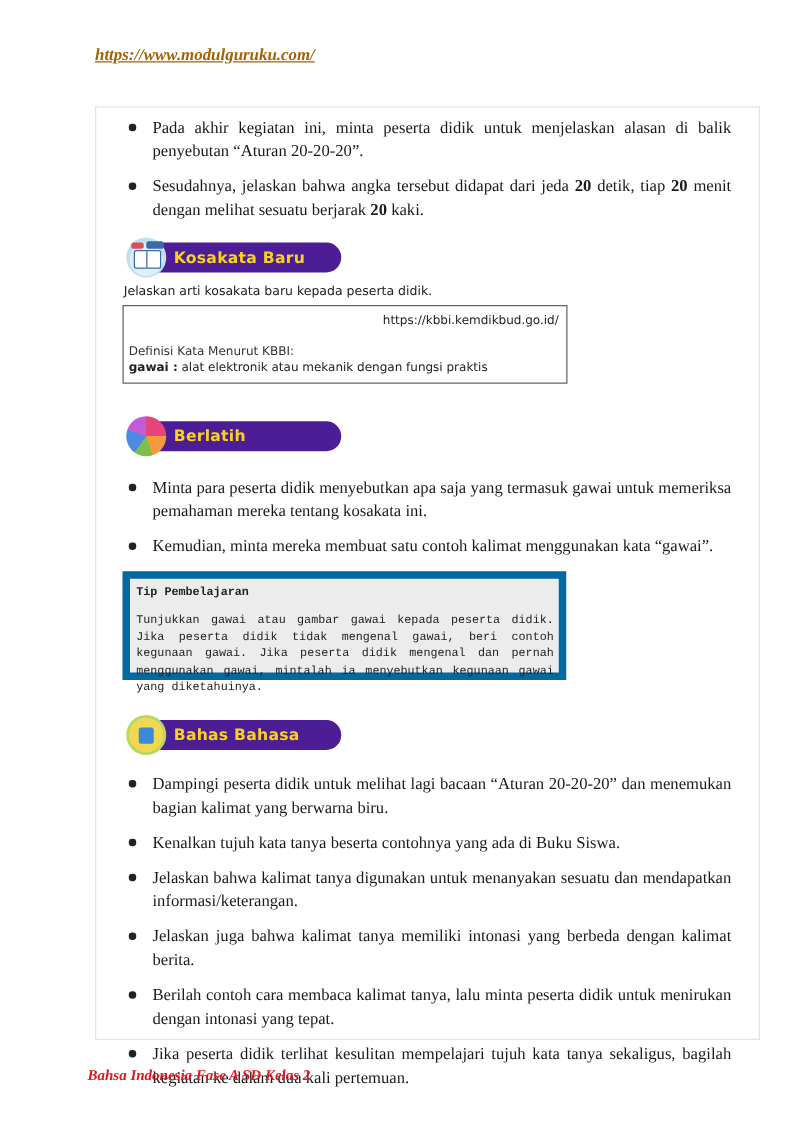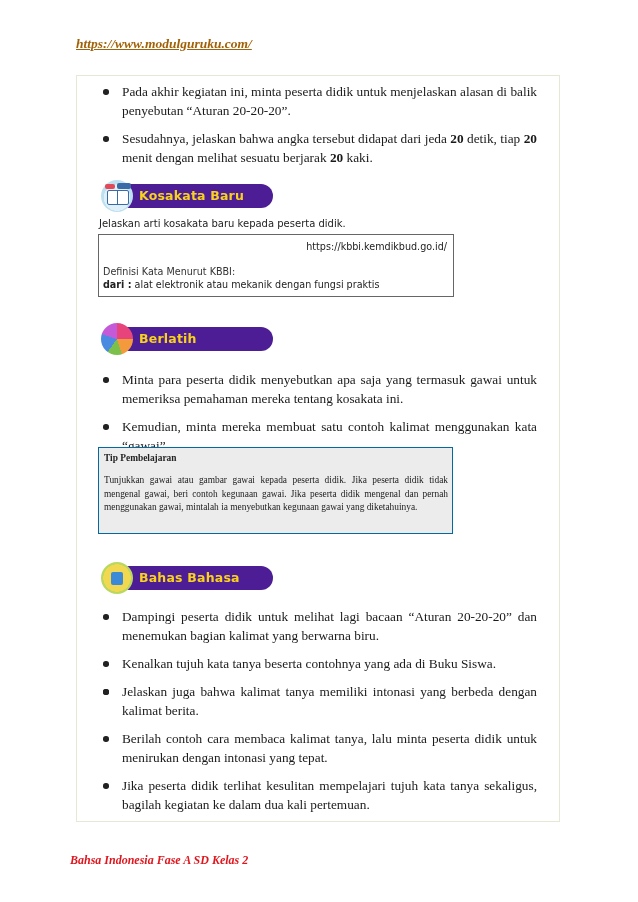--- a/index.html
+++ b/index.html
@@ -1,20 +1,20 @@
 <!DOCTYPE html>
 <html><head>
 <meta charset="utf-8">
 <style>
   html, body { margin:0; padding:0; background:#ffffff; }
   body { width:638px; height:902px; position:relative; overflow:hidden;
          font-family:"Liberation Serif", serif; color:#1a1a1a; }
   .header-link { position:absolute; left:76px; top:36px; font-size:13.5px; font-weight:bold; font-style:italic;
                  color:#a16207; text-decoration:underline; }
-  .frame { position:absolute; left:76px; top:75px; width:484px; height:747px;
+  .frame { position:absolute; left:76px; top:85px; width:532px; height:747px;
            border:1.5px solid #e6e8d6; box-sizing:border-box; }
   .bullets { position:absolute; left:0; width:100%; margin:0; padding:0; list-style:none; }
   .bullets li { position:relative; padding-left:45px; padding-right:22px; font-size:13.3px; line-height:19px;
                 text-align:justify; margin-bottom:9px; }
   .bullets li .dot { position:absolute; left:26px; top:7px; width:5.5px; height:5.5px; border-radius:50%; background:#222; }
   .bullets li b { font-weight:bold; }
 
   .badge { position:absolute; left:22px; height:28px; }
   .badge .pill { position:absolute; left:24px; top:2px; height:24px; width:150px; background:#4c1d95;
                  border-radius:0 13px 13px 0; }
@@ -35,21 +35,21 @@
 
   .kbbi-intro { position:absolute; left:22px; top:142px; font-family:"DejaVu Sans", sans-serif; font-size:10px; color:#222; }
   .kbbi-box { position:absolute; left:21px; top:158px; width:356px; height:63px; border:1.5px solid #666;
               box-sizing:border-box; font-family:"DejaVu Sans", sans-serif; font-size:9.6px; color:#222;padding-left:44px; }
   .kbbi-box .url { position:absolute; right:6px; top:6px; }
   .kbbi-box .def1 { position:absolute; left:4px; top:31px; color:#333; }
   .kbbi-box .def2 { position:absolute; left:4px; top:44px; }
   .kbbi-box .def2 b { font-weight:bold; }
 
   .tip-box { position:absolute; left:21px; top:371px; width:355px; height:87px; background:#ececec;
-             border:1px solid #0369a1; box-sizing:border-box; font-family:Liberation Serif, serif; font-size:9.4px; color:#222; }
+             border:6px solid #0369a1; box-sizing:border-box; font-family:Liberation Mono, monospace; font-size:9.4px; color:#222; }
   .tip-box .title { position:absolute; left:5px; top:5px; font-weight:bold; }
   .tip-box .body { position:absolute; left:5px; right:4px; top:26px; line-height:13.6px; text-align:justify; }
 
   .footer { position:absolute; left:70px; top:853px; font-size:12px; font-weight:bold; font-style:italic; color:#e0161e;text-align:center; }
 </style>
 </head>
 <body>
 
 <a class="header-link">https://www.modulguruku.com/</a>
 
@@ -67,21 +67,21 @@
     <div class="ico ico-book">
         <span class="tag2"></span>
         <span class="tag"></span>
         <span class="pg"></span>
       </div>
   </div>
   <div class="kbbi-intro">Jelaskan arti kosakata baru kepada peserta didik.</div>
   <div class="kbbi-box">
     <span class="url">https://kbbi.kemdikbud.go.id/</span>
     <span class="def1">Definisi Kata Menurut KBBI:</span>
-    <span class="def2"><b>dari :</b><span> alat elektronik atau mekanik dengan fungsi praktis</span></span>
+    <span class="def2"><b>gawai :</b><span> alat elektronik atau mekanik dengan fungsi praktis</span></span>
   </div>
 
   <div class="badge" style="top:249px;">
     <div class="pill">
         <span class="txt">Berlatih</span>
       </div>
     <div class="ico ico-practice"></div>
   </div>
   <ul class="bullets" style="top:294px;">
     <li><span class="dot"></span><span>Minta para peserta didik menyebutkan apa saja yang termasuk gawai untuk memeriksa pemahaman mereka tentang kosakata ini.</span></li>
@@ -97,20 +97,20 @@
     <div class="pill">
         <span class="txt">Bahas Bahasa</span>
       </div>
     <div class="ico ico-lang">
         <span class="cup"></span>
       </div>
   </div>
   <ul class="bullets" style="top:531px;">
     <li><span class="dot"></span><span>Dampingi peserta didik untuk melihat lagi bacaan “Aturan 20-20-20” dan menemukan bagian kalimat yang berwarna biru.</span></li>
     <li><span class="dot"></span><span>Kenalkan tujuh kata tanya beserta contohnya yang ada di Buku Siswa.</span></li>
-    <li><span class="dot"></span></li>
+    <li><span class="dot"></span><span>Jelaskan bahwa kalimat tanya digunakan untuk menanyakan sesuatu dan mendapatkan informasi/keterangan.</span></li>
     <li><span class="dot"></span><span>Jelaskan juga bahwa kalimat tanya memiliki intonasi yang berbeda dengan kalimat berita.</span></li>
     <li><span class="dot"></span><span>Berilah contoh cara membaca kalimat tanya, lalu minta peserta didik untuk menirukan dengan intonasi yang tepat.</span></li>
     <li><span class="dot"></span><span>Jika peserta didik terlihat kesulitan mempelajari tujuh kata tanya sekaligus, bagilah kegiatan ke dalam dua kali pertemuan.</span></li>
   </ul>
 </div>
 
 <div class="footer">Bahsa Indonesia Fase A SD Kelas 2</div>
 
 </body></html>

